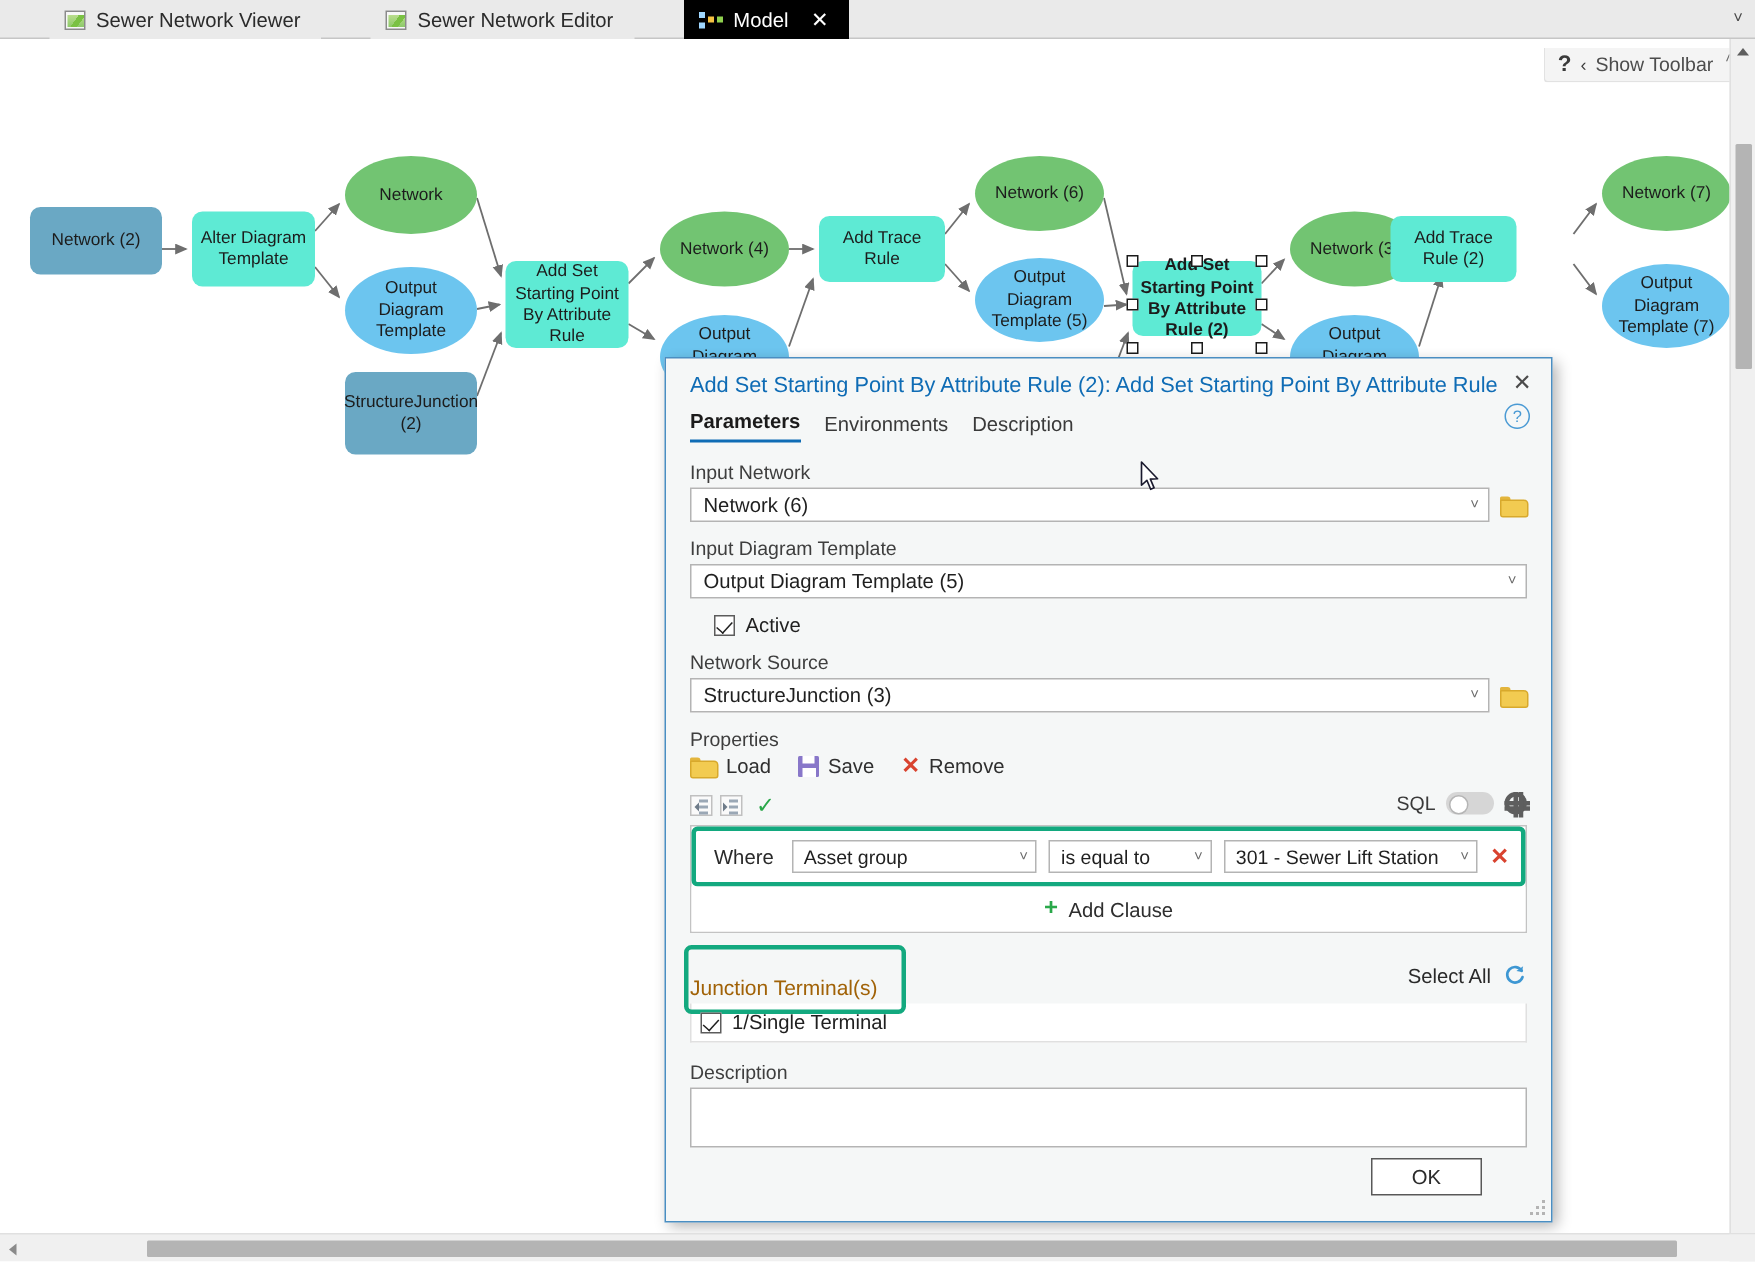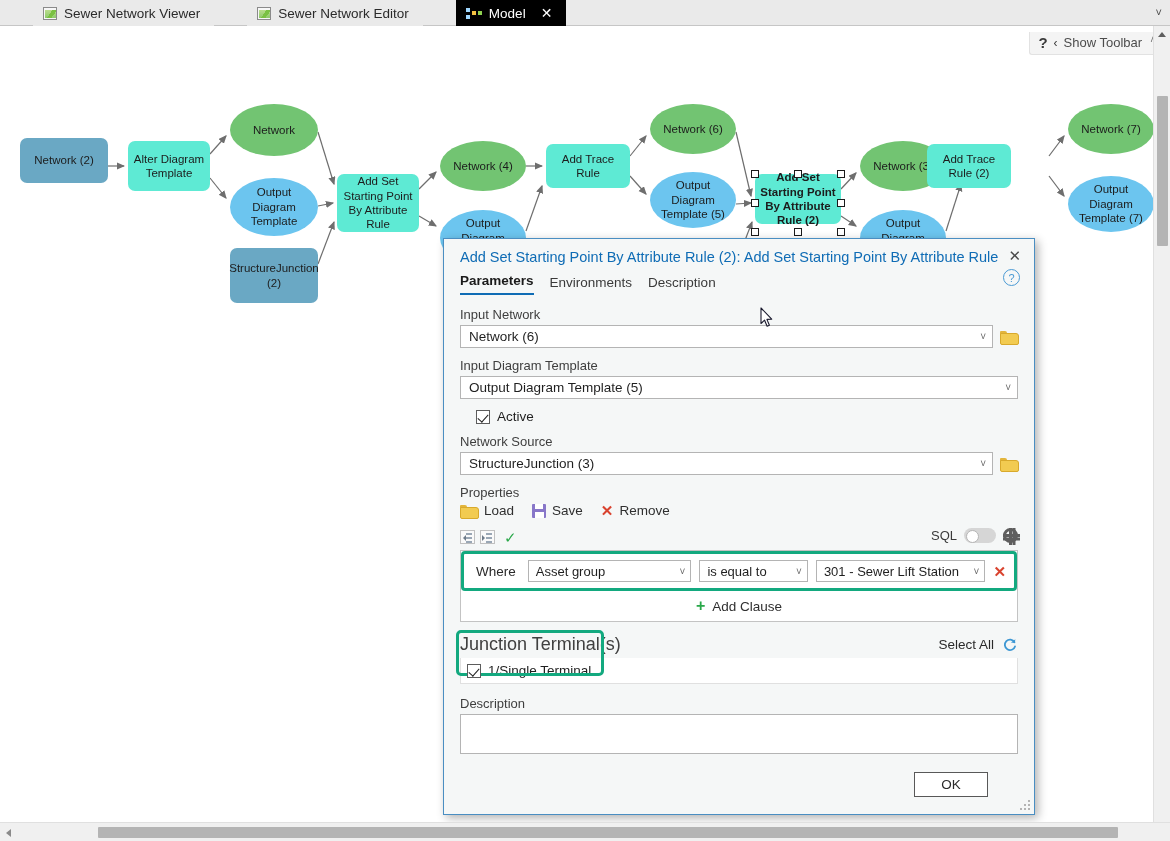--- a/index.html
+++ b/index.html
@@ -314,21 +314,21 @@
 
   .jt-section { position: relative; margin-bottom: 12px; }
   .jt-box {
     position: absolute; left: -4px; top: -4px;
     width: 148px; height: 46px;
     border: 3px solid #13a97f; border-radius: 5px;
     background: transparent;
     pointer-events: none;
   }
   .jt-head { display: flex; align-items: center; }
-  .jt-label { font-size: 18px; color: #404040; }
+  .jt-label { font-size: 14px; color: #a16207; margin-top: 16px; }
   .select-all {
     margin-left: auto; display: flex; align-items: center; gap: 8px;
     font-size: 13.5px; color: #2a2a2a;
   }
   .reset-ico {
     width: 16px; height: 16px; position: relative; flex: none;
   }
   .jt-list {
     background: #ffffff; border: 1px solid #e0e0e0; border-top: none;
     height: 26px; display: flex; align-items: center; padding: 0 6px;

